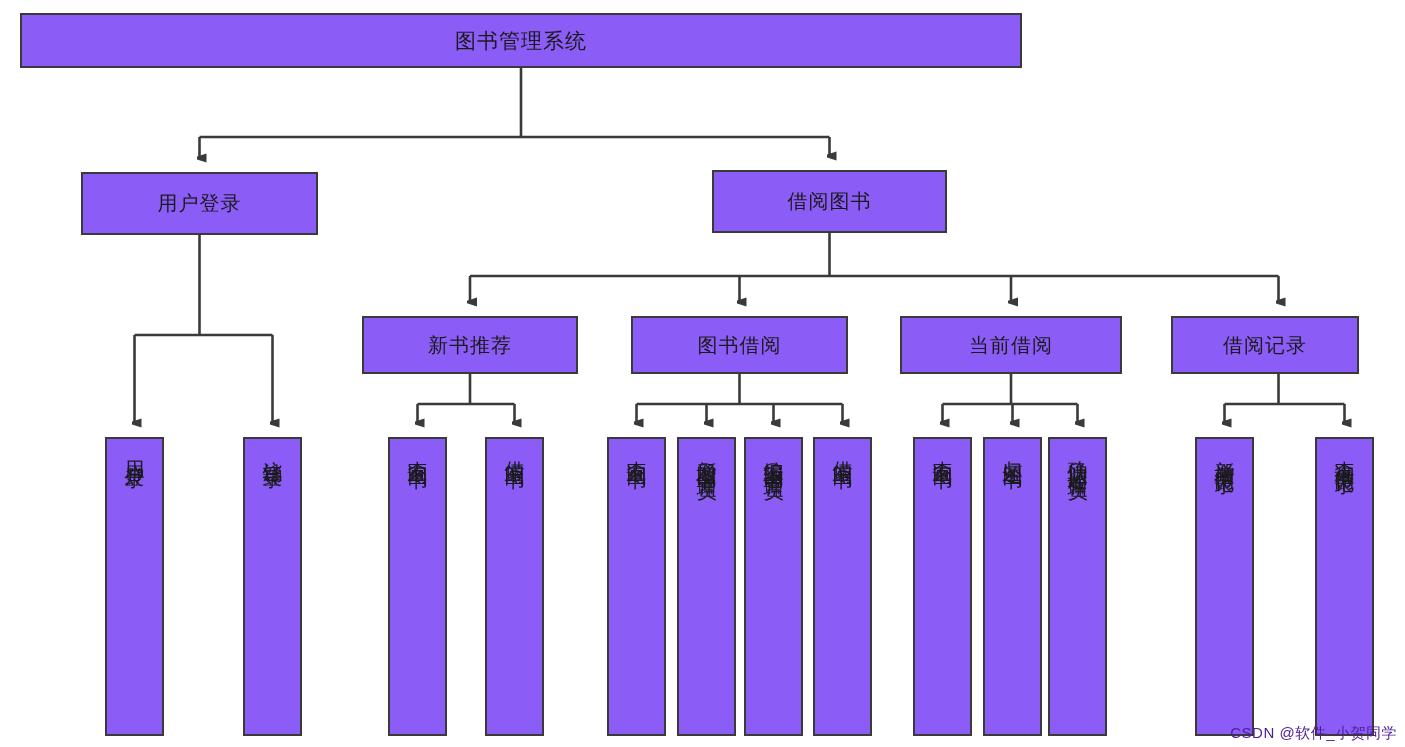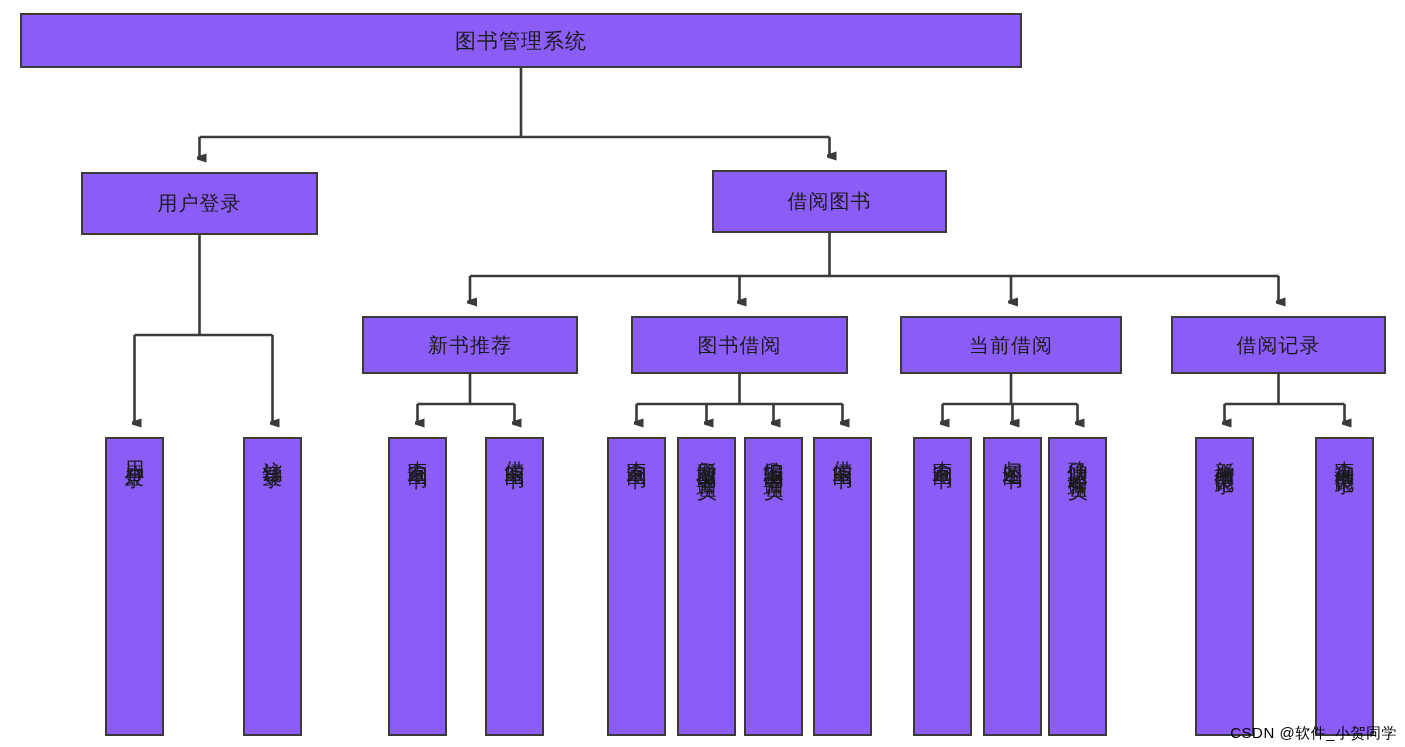--- a/index.html
+++ b/index.html
@@ -60,21 +60,21 @@
   }
   .htext {
     display: block;
     white-space: nowrap;
   }
   #watermark {
     position: absolute;
     right: 8px;
     bottom: 4px;
     font-size: 15px;
-    color: #000000;
+    color: #4c1d95;
     letter-spacing: 0.5px;
     white-space: nowrap;
     user-select: none;
   }
 </style>
 </head>
 <body>
 
 <div id="canvas">
 
@@ -133,21 +133,21 @@
       </div>
       <div class="node branch" style="left: 362px; top: 316px; width: 216px; height: 58px;">
         <span class="htext">新书推荐</span>
       </div>
       <div class="node branch" style="left: 631px; top: 316px; width: 217px; height: 58px; align-items: center;">
         <span class="htext">图书借阅</span>
       </div>
       <div class="node branch" style="left: 900px; top: 316px; width: 222px; height: 58px; text-align: center;">
         <span class="htext">当前借阅</span>
       </div>
-      <div class="node branch" style="left: 1171px; top: 316px; width: 215px; height: 58px;">
+      <div class="node branch" style="left: 1171px; top: 316px; width: 188px; height: 58px;">
         <span class="htext">借阅记录</span>
       </div>
       <div class="node leaf" style="left: 105px; top: 437px; width: 59px; height: 299px;">
         <span class="vtext">用户登录</span>
       </div>
       <div class="node leaf" style="left: 243px; top: 437px; width: 59px; height: 299px;">
         <span class="vtext">注销登录</span>
       </div>
       <div class="node leaf" style="left: 388px; top: 437px; width: 59px; height: 299px;">
         <span class="vtext">查询图书</span>

